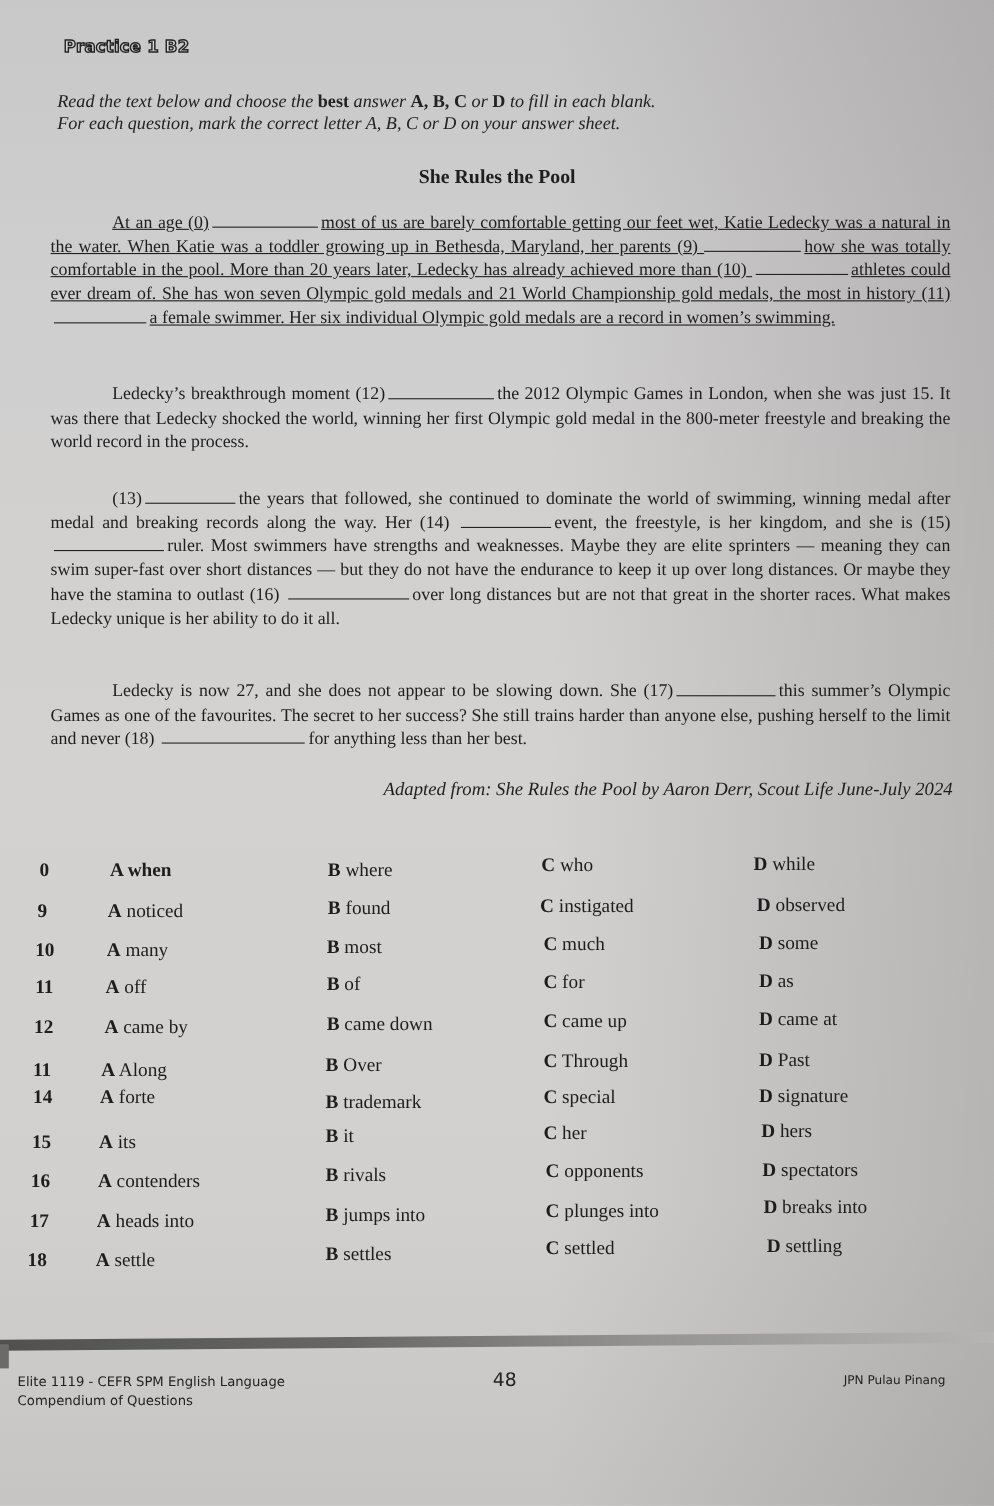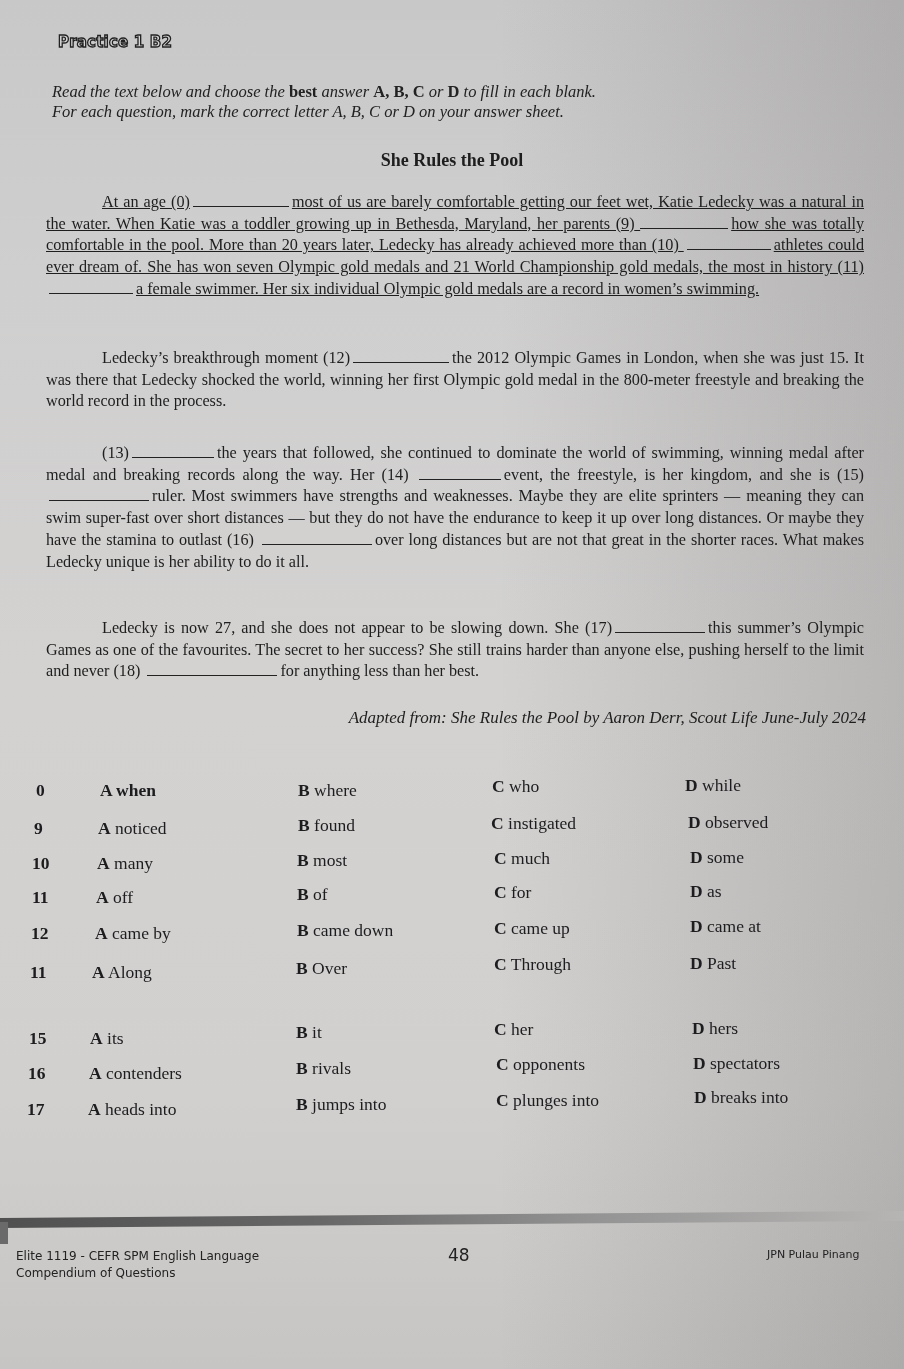--- a/index.html
+++ b/index.html
@@ -213,20 +213,27 @@
   </div>
 
   <div class="opt-row" style="top:962px;">
     <span class="opt-num" style="left:30px;">11</span>
     <span class="opt" style="left:92px;"><span class="letter">A</span> <span>Along</span></span>
     <span class="opt" style="left:296px;top:-4px;"><span class="letter">B</span> <span>Over</span></span>
     <span class="opt" style="left:494px;top:-8px;"><span class="letter">C</span> <span>Through</span></span>
     <span class="opt" style="left:690px;top:-9px;"><span class="letter">D</span> <span>Past</span></span>
   </div>
 
+  <div class="opt-row" style="top:987px;">
+    <span class="opt-num" style="left:30px;">14</span>
+    <span class="opt" style="left:91px;"><span class="letter">A</span> <span>forte</span></span>
+    <span class="opt" style="left:296px;top:4px;"><span class="letter">B</span> <span>trademark</span></span>
+    <span class="opt" style="left:494px;top:0px;"><span class="letter">C</span> <span>special</span></span>
+    <span class="opt" style="left:690px;top:-1px;"><span class="letter">D</span> <span>signature</span></span>
+  </div>
 
   <div class="opt-row" style="top:1028px;">
     <span class="opt-num" style="left:29px;">15</span>
     <span class="opt" style="left:90px;"><span class="letter">A</span> <span>its</span></span>
     <span class="opt" style="left:296px;top:-6px;"><span class="letter">B</span> <span>it</span></span>
     <span class="opt" style="left:494px;top:-9px;"><span class="letter">C</span> <span>her</span></span>
     <span class="opt" style="left:692px;top:-10px;"><span class="letter">D</span> <span>hers</span></span>
   </div>
 
   <div class="opt-row" style="top:1063px;">
@@ -238,20 +245,27 @@
   </div>
 
   <div class="opt-row" style="top:1099px;">
     <span class="opt-num" style="left:27px;">17</span>
     <span class="opt" style="left:88px;"><span class="letter">A</span> <span>heads into</span></span>
     <span class="opt" style="left:296px;top:-5px;"><span class="letter">B</span> <span>jumps into</span></span>
     <span class="opt" style="left:496px;top:-9px;"><span class="letter">C</span> <span>plunges into</span></span>
     <span class="opt" style="left:694px;top:-12px;"><span class="letter">D</span> <span>breaks into</span></span>
   </div>
 
+  <div class="opt-row" style="top:1135px;">
+    <span class="opt-num" style="left:25px;">18</span>
+    <span class="opt" style="left:87px;"><span class="letter">A</span> <span>settle</span></span>
+    <span class="opt" style="left:296px;top:-6px;"><span class="letter">B</span> <span>settles</span></span>
+    <span class="opt" style="left:496px;top:-11px;"><span class="letter">C</span> <span>settled</span></span>
+    <span class="opt" style="left:697px;top:-13px;"><span class="letter">D</span> <span>settling</span></span>
+  </div>
 </div>
 
 <div class="rule"></div>
 <div class="rule-tab"></div>
 
 <div class="footer-left">
   <div>Elite 1119 - CEFR SPM English Language</div>
   <div>Compendium of Questions</div>
 </div>
 <div class="footer-page">48</div>

